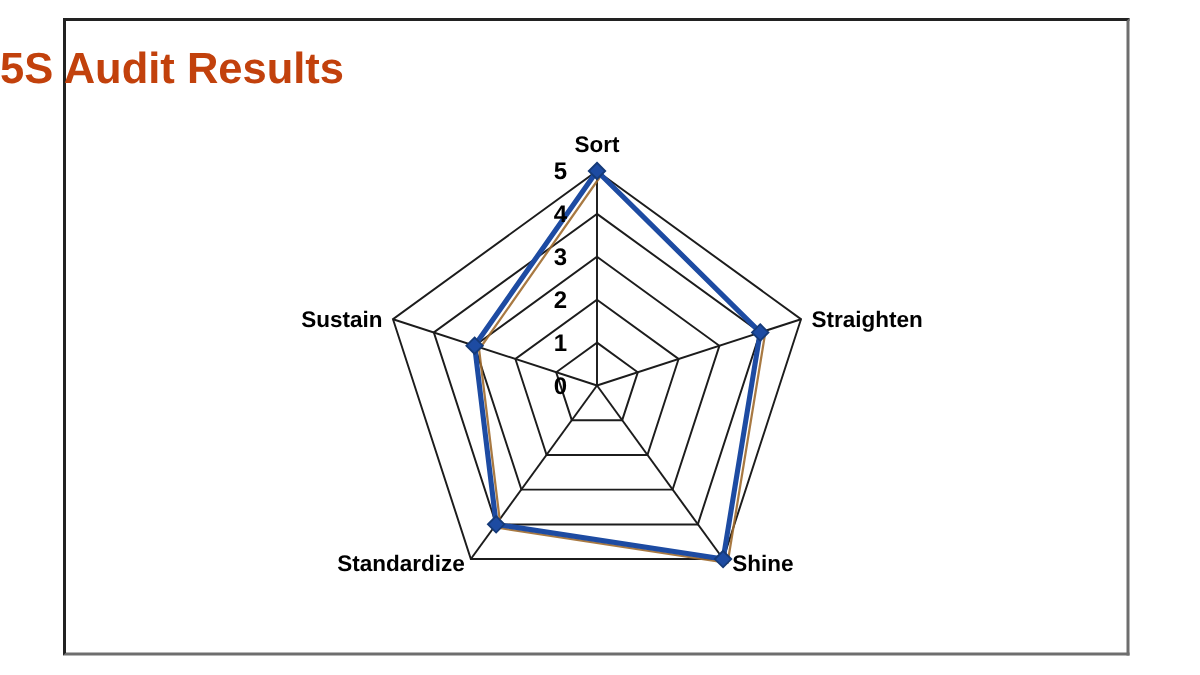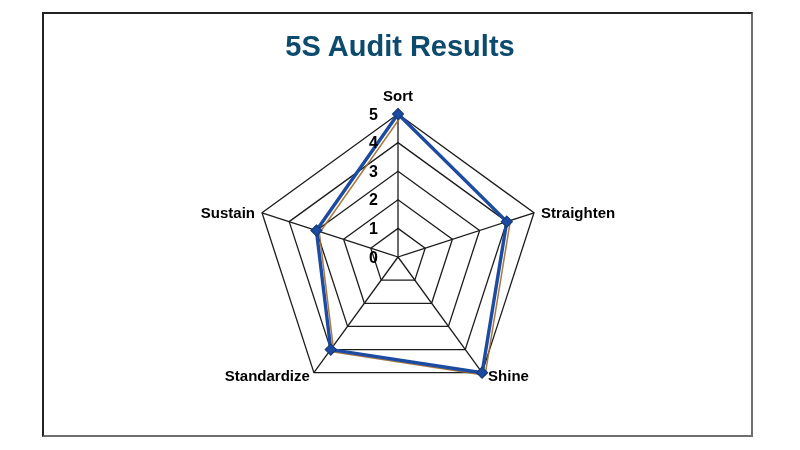--- a/index.html
+++ b/index.html
@@ -16,24 +16,24 @@
     width:711px;height:425px;
     box-sizing:border-box;
     border:2px solid;
     border-color:#222222 #6e6e6e #6e6e6e #222222;
     background:#ffffff;
   }
   .chart-title{
     position:absolute;
     left:0;top:30px;
     width:800px;
-    text-align:center;
+    text-align:left;
     font-size:29px;
     font-weight:700;
-    color:#0c4a6e;
+    color:#c2410c;
   }
   svg.radar{position:absolute;left:0;top:0;}
   .cat-label{
     font-family:"Liberation Sans", sans-serif;
     font-size:15px;
     font-weight:600;
     fill:#000000;
   }
   .tick-label{
     font-family:"Liberation Sans", sans-serif;

